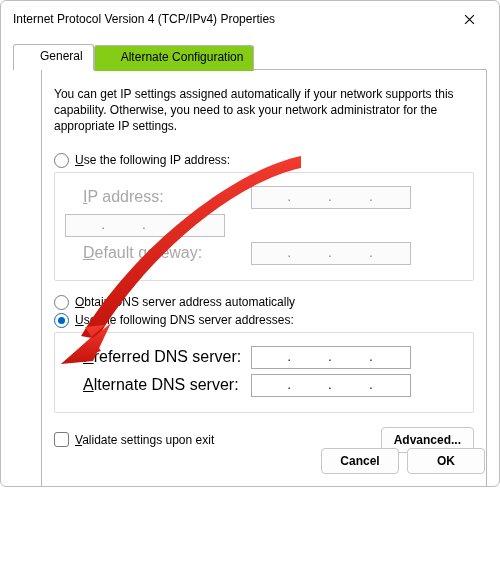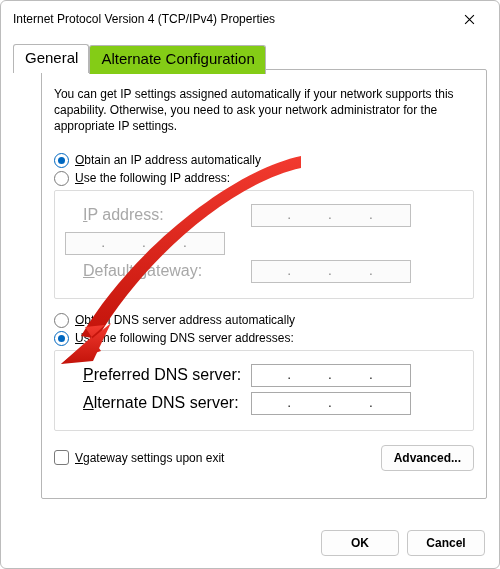--- a/index.html
+++ b/index.html
@@ -6,21 +6,21 @@
   html, body { margin: 0; padding: 0; }
   body {
     width: 500px; height: 569px;
     font-family: "Segoe UI", Tahoma, sans-serif;
     font-size: 12px;
     background: #fff;
     color: #000;
     position: relative;
   }
   .window {
-    width: 500px; height: 569px;
+    width: 500px; height: 487px;
     border: 1px solid #bcbcbc;
     border-radius: 6px;
     background: #fff;
     position: relative;
     overflow: hidden;
   }
   .titlebar {
     height: 36px;
     display: flex; align-items: center;
     padding: 0 8px 0 12px;
@@ -42,22 +42,22 @@
   }
   .tabstrip {
     display: flex;
     position: relative;
     z-index: 2;
   }
   .tab {
     border: 1px solid #b6b6b6;
     border-bottom: none;
     background: #fff;
-    padding: 4px 10px 6px 11px;
-    font-size: 15px;
+    padding: 4px 10px 6px 26px;
+    font-size: 12px;
     border-top-left-radius: 3px;
     border-top-right-radius: 3px;
     margin-right: 0;
     position: relative;
     top: 2px;
     color: #000;
   }
   .tab.active {
     top: 1px;
     padding-bottom: 7px;
@@ -190,24 +190,20 @@
   <div class="content-area">
     <div class="tabstrip">
       <div class="tab active">General</div>
       <div class="tab inactive">Alternate Configuration</div>
     </div>
 
     <div class="panel">
       <div class="desc">You can get IP settings assigned automatically if your network supports this capability. Otherwise, you need to ask your network administrator for the appropriate IP settings.</div>
 
       <div class="radio-row">
-        <span class="radio selected"></span>
-        <span><span class="u">O</span><span>btain an IP address automatically</span></span>
-      </div>
-      <div class="radio-row">
         <span class="radio"></span>
         <span><span class="u">U</span><span>se the following IP address:</span></span>
       </div>
 
       <div class="group">
         <div class="field-row disabled">
           <div class="field-label"><span class="u">I</span><span>P address:</span></div>
           <div class="ip-input">
               <span>.</span>
               <span>.</span>
@@ -254,30 +250,30 @@
           <div class="ip-input enabled">
               <span>.</span>
               <span>.</span>
               <span>.</span>
             </div>
         </div>
       </div>
 
       <div class="bottom-row">
         <span class="checkbox"></span>
-        <span><span class="u">V</span><span>gateway settings upon exit</span></span>
+        <span><span class="u">V</span><span>alidate settings upon exit</span></span>
         <span class="spacer"></span>
         <div class="btn">Advanced...</div>
       </div>
     </div>
   </div>
 
   <div class="dialog-buttons">
+    <div class="btn" style="min-width:78px">Cancel</div>
     <div class="btn" style="min-width:78px">OK</div>
-    <div class="btn" style="min-width:78px">Cancel</div>
   </div>
 
   <svg class="arrow-overlay" width="500" height="569">
     <defs>
       <linearGradient id="ag" x1="0" y1="0" x2="0" y2="1">
         <stop offset="0%" stop-color="#f23a2f"></stop>
         <stop offset="100%" stop-color="#c3130a"></stop>
       </linearGradient>
     </defs>
     <path d="M 300 155

